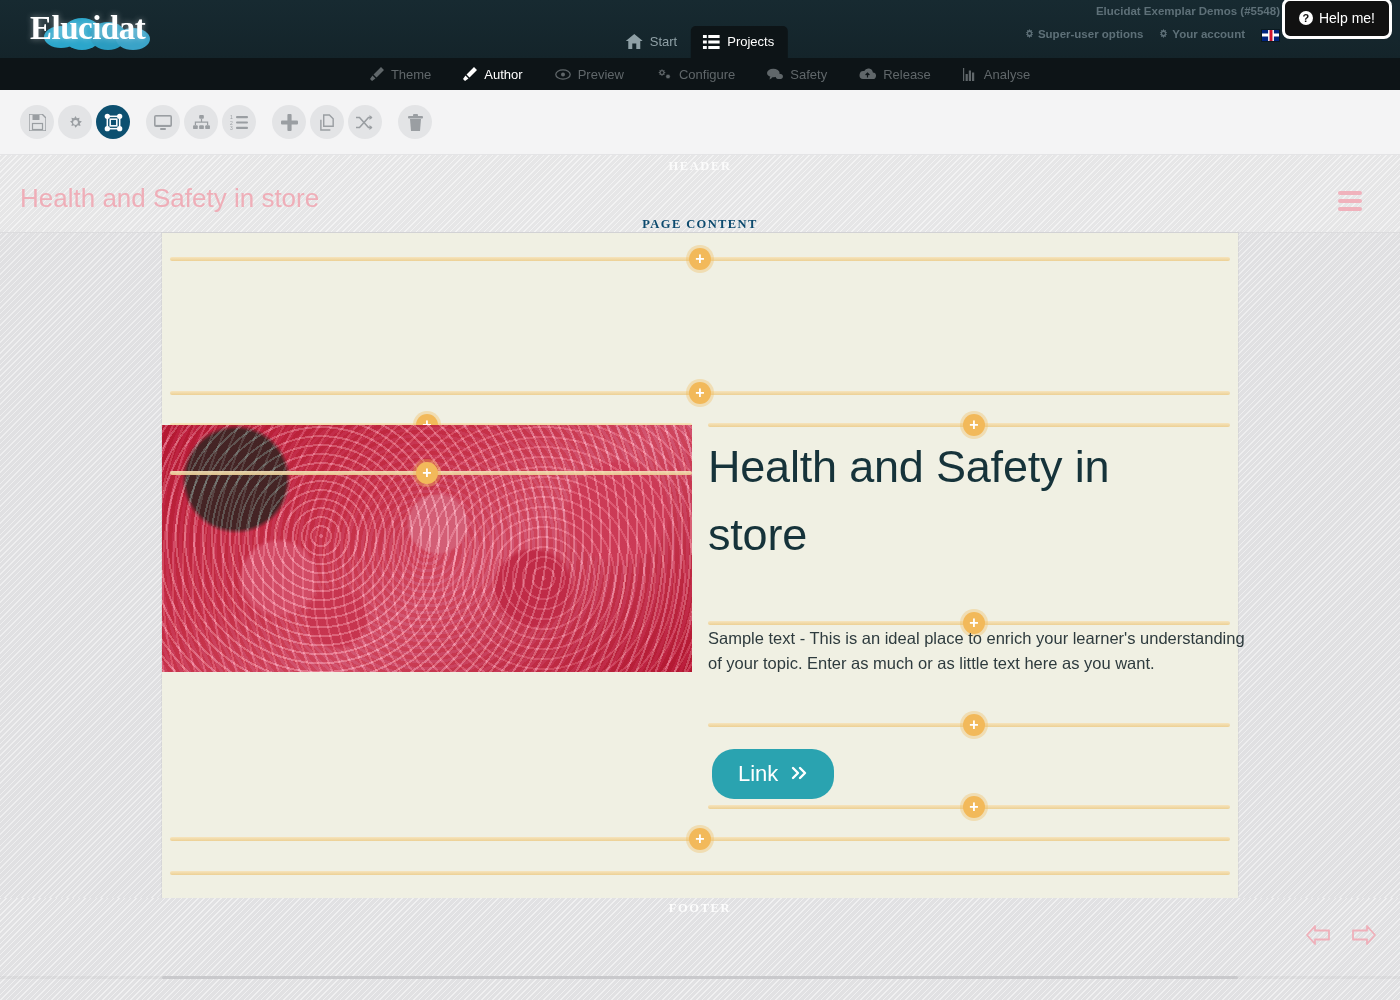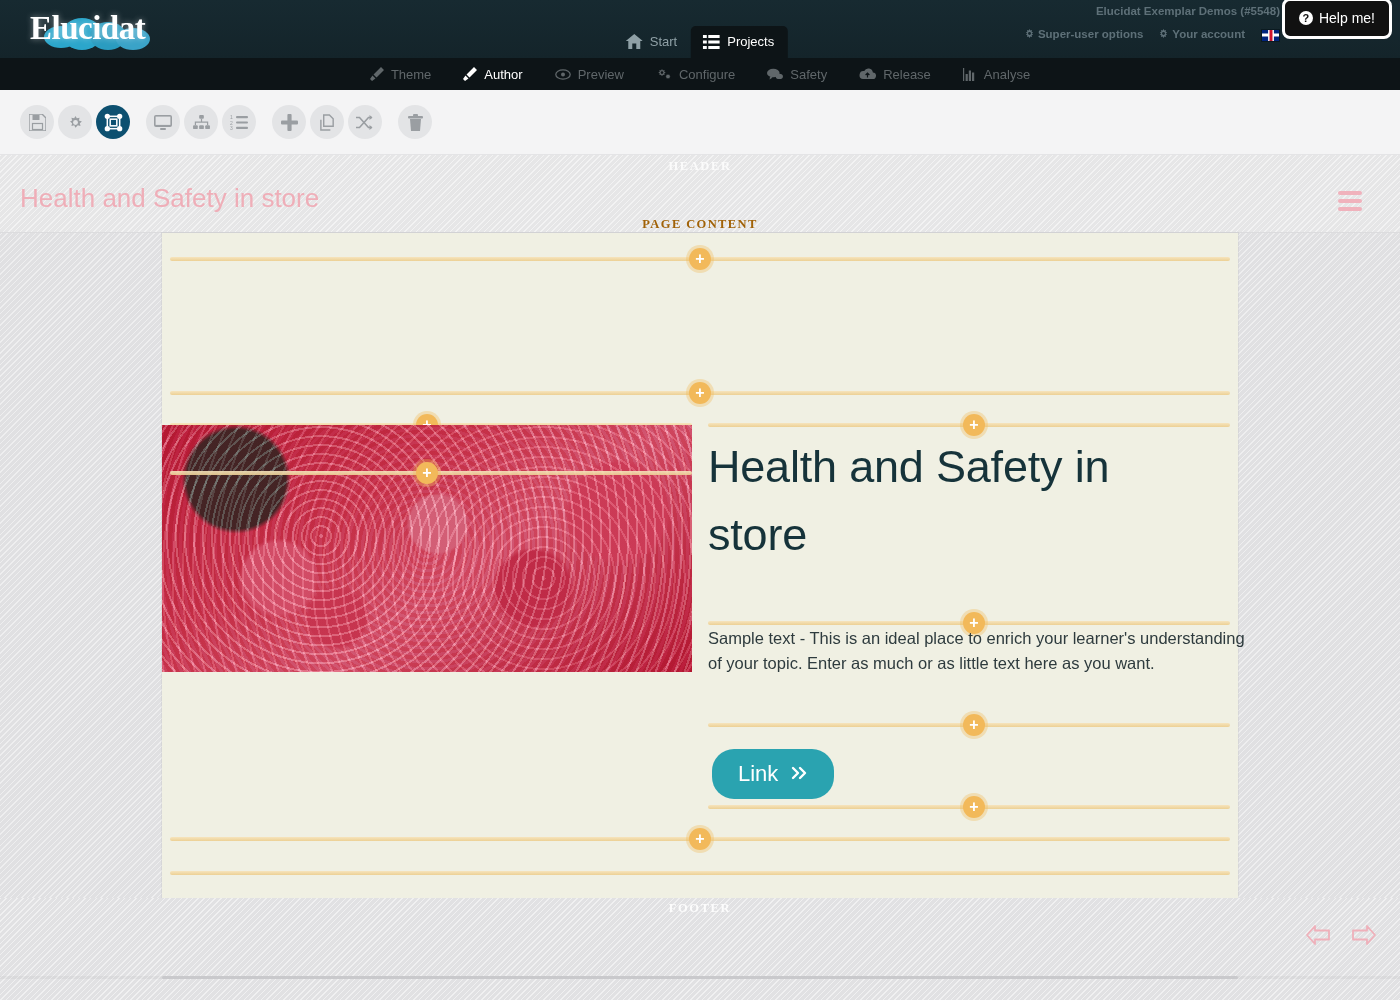--- a/index.html
+++ b/index.html
@@ -165,21 +165,21 @@
   
   .canvas {
     position: absolute; left: 162px; top: 78px;
     width: 1076px; height: 665px;
     background: #f0f0e3;
     box-shadow: 0 0 0 1px rgba(0,0,0,.045);
   }
   .pc-label {
     position: absolute; left: 50%; transform: translateX(-50%);
     top: -16px; font-family: "Liberation Serif", serif;
-    font-size: 12.5px; letter-spacing: 1.4px; color: #a16207; font-weight: 700;
+    font-size: 12.5px; letter-spacing: 1.4px; color: #0c4a6e; font-weight: 700;
   }
 
   
   .rail {
     position: absolute; height: 4px; border-radius: 2px;
     background: linear-gradient(180deg,#f6e4bd,#ecd094);
   }
   .plus {
     position: absolute; width: 22px; height: 22px; border-radius: 50%;
     background: #f2b95a;

